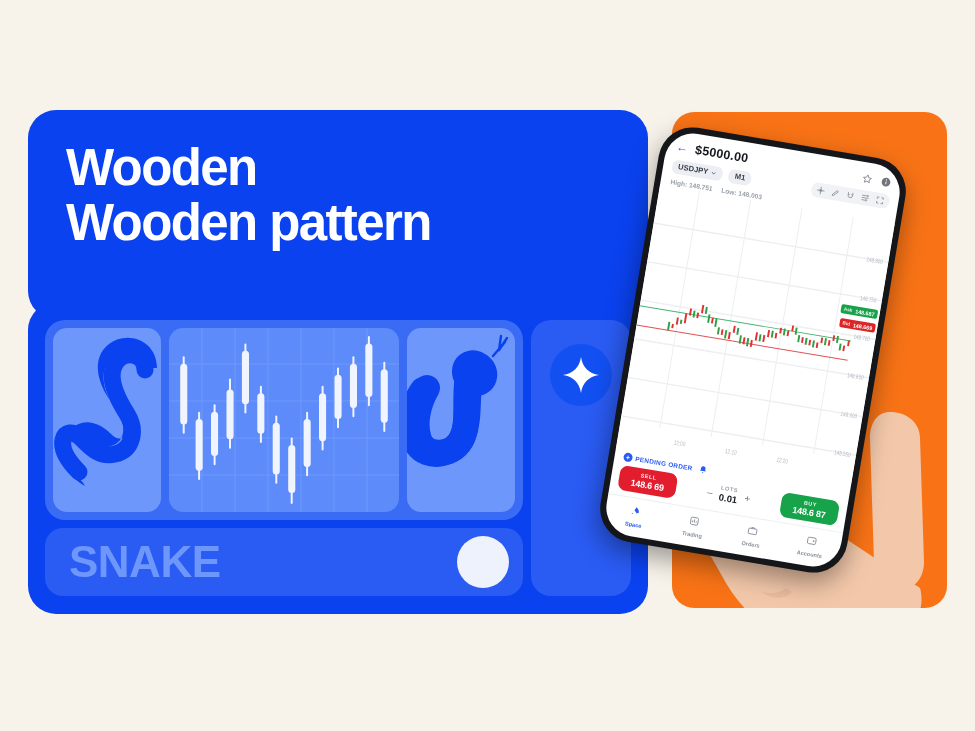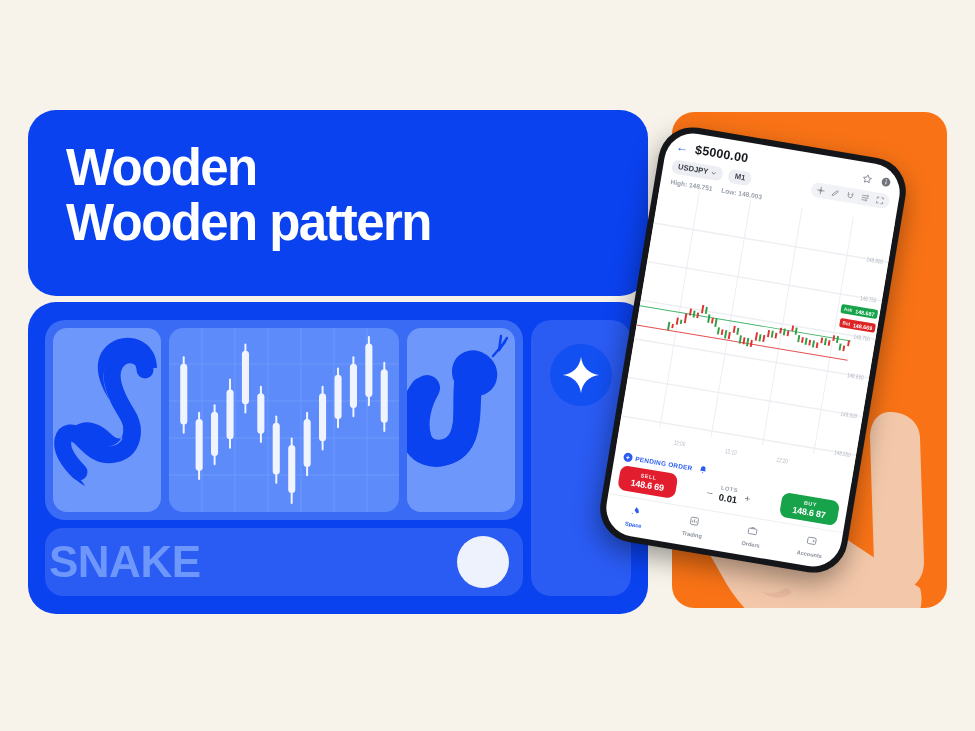--- a/index.html
+++ b/index.html
@@ -6,21 +6,21 @@
   html,body { width:975px; height:731px; overflow:hidden; }
   body {
     background:#f7f3ea;
     font-family:"Liberation Sans", sans-serif;
     position:relative;
   }
   #stage { position:absolute; inset:0; }
 
   
   .title-card {
-    position:absolute; left:28px; top:110px; width:620px; height:186px;
+    position:absolute; left:28px; top:110px; width:620px; height:209px;
     background:#0b42f0; border-radius:28px;
     padding:30px 38px;
   }
   .title-line {
     color:#ffffff; font-weight:700; font-size:51px; line-height:1.08;
     letter-spacing:-1.6px; white-space:nowrap;
   }
 
   
   .snake-card {
@@ -47,21 +47,21 @@
   .sparkle-circle {
     position:absolute; left:50%; top:24px; transform:translateX(-50%);
     width:62px; height:62px; border-radius:50%; background:#1350f2;
     display:flex; align-items:center; justify-content:center;
   }
 
   
   .snake-bar {
     position:absolute; left:17px; top:226px; width:478px; height:68px;
     background:#2a5bf3; border-radius:18px;
-    display:flex; align-items:center; padding:0 4px;
+    display:flex; align-items:center; padding:0 24px;
   }
   .snake-word {
     color:#6e97fb; font-weight:700; font-size:44px; letter-spacing:-0.5px;
   }
   .snake-dot {
     position:absolute; right:14px; top:50%; transform:translateY(-50%);
     width:52px; height:52px; border-radius:50%; background:#eef2fd;
   }
 
   

